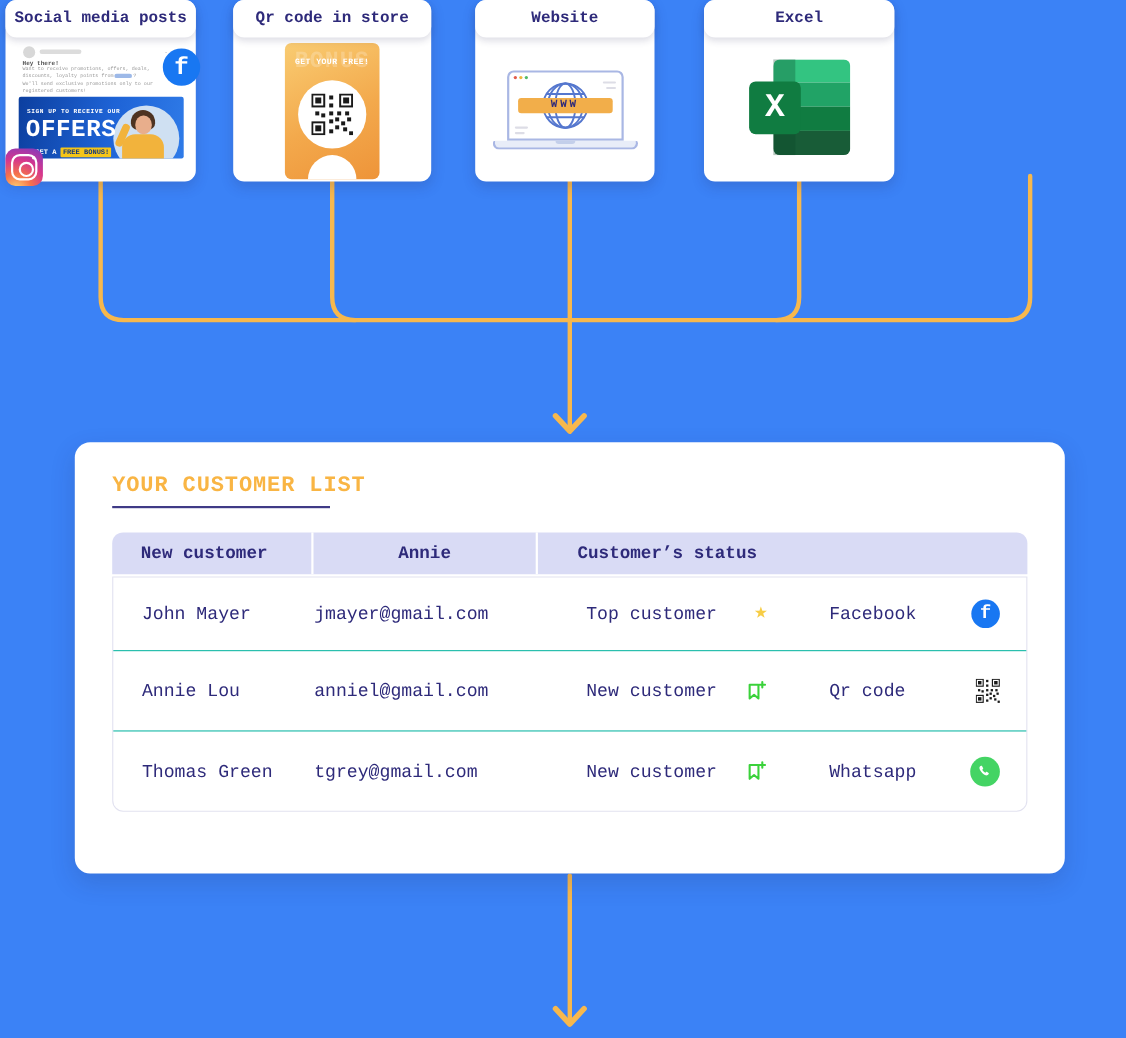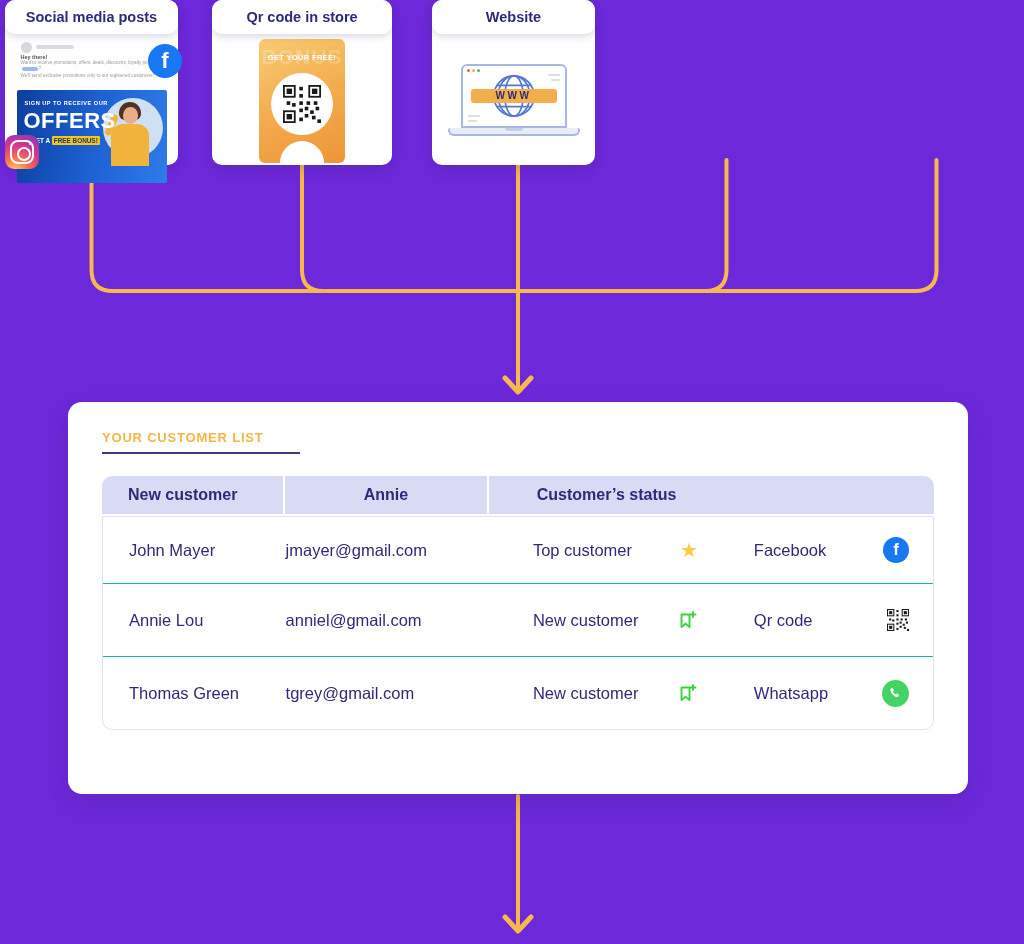--- a/index.html
+++ b/index.html
@@ -1,37 +1,37 @@
 <!DOCTYPE html>
 <html><head>
 <meta charset="utf-8">
 <style>
   html,body{margin:0;padding:0;background:#fff;}
-  .stage{position:relative;width:1024px;height:944px;background:#6d28d9;overflow:hidden;
-         font-family:Liberation Sans, sans-serif;color:#2E2A7A;}
+  .stage{position:relative;width:1024px;height:944px;background:#3b82f6;overflow:hidden;
+         font-family:Liberation Mono, monospace;color:#2E2A7A;}
   svg.connectors{position:absolute;left:0;top:0;z-index:0;}
 
   
   .src-card{position:absolute;top:0;height:165px;background:#fff;border-radius:10px;
             box-shadow:0 5px 12px rgba(40,40,90,.18);z-index:1;}
   .src-head{height:34px;display:flex;align-items:center;justify-content:center;
             background:#fff;border-radius:10px;box-shadow:0 3px 7px rgba(40,40,90,.16);
             font-size:14.5px;font-weight:700;color:#2E2A7A;position:relative;z-index:2;white-space:nowrap;}
   .src-body{position:relative;height:131px;display:flex;align-items:center;justify-content:center;}
 
   
   .post{position:relative;width:150px;height:124px;margin-top:4px;}
   .post-head{display:flex;align-items:center;gap:4px;padding:2px 2px 1px 4px;}
   .avatar{width:11px;height:11px;border-radius:50%;background:#D8D8D8;}
   .namebar{width:38px;height:4px;border-radius:2px;background:#DCDCDC;}
   .post-dots{margin-left:auto;color:#B9B9B9;font-size:7px;letter-spacing:1px;}
   .post-greet{font-size:5.5px;font-weight:700;color:#555;padding-left:4px;}
   .post-line{font-size:4.6px;color:#9A9A9A;padding-left:4px;line-height:1.5;}
   .link-blur{display:inline-block;width:16px;height:3.5px;background:#9DB9E8;border-radius:2px;vertical-align:middle;margin:0 1px;}
-  .banner{position:relative;width:150px;height:93px;margin-top:10px;border-radius:2px;overflow:hidden;
+  .banner{position:relative;width:150px;height:56px;margin-top:0;border-radius:2px;overflow:hidden;
           background:linear-gradient(100deg,#0C3F9F 0%,#1E63D6 55%,#2F7BE8 100%);}
   .banner-kicker{position:absolute;left:8px;top:10px;font-size:5.6px;font-weight:700;color:#fff;letter-spacing:.5px;}
   .banner-headline{position:absolute;left:7px;top:18px;font-size:22px;font-weight:800;color:#fff;letter-spacing:.5px;}
   .banner-sub{position:absolute;left:8px;top:47px;font-size:6.4px;font-weight:700;color:#fff;}
   .banner-hl{background:#F5C518;color:#14387F;padding:1px 2px;border-radius:1px;}
   .halo{position:absolute;right:4px;top:8px;width:60px;height:60px;border-radius:50%;background:#CFE0F2;}
   .person-hair{position:absolute;right:26px;top:12px;width:22px;height:18px;border-radius:11px 11px 6px 6px;background:#4E3321;}
   .person-head{position:absolute;right:29px;top:17px;width:15px;height:17px;border-radius:48%;background:#E8AE8C;}
   .person-torso{position:absolute;right:18px;top:34px;width:38px;height:42px;border-radius:12px 12px 0 0;background:#F2B33C;}
   .person-arm{position:absolute;right:52px;top:24px;width:7px;height:22px;border-radius:4px;background:#F2B33C;transform:rotate(24deg);}
@@ -86,21 +86,21 @@
   .gmb-awning i:last-child{border-top-right-radius:10px;}
   .aw-l{background:#669DF6;} .aw-d{background:#4077DE;}
   .gmb-body{position:absolute;left:9px;top:30px;width:80px;height:52px;background:#4989F5;
             border-radius:0 0 10px 10px;overflow:hidden;}
   .gmb-right{position:absolute;right:0;top:0;width:40%;height:100%;background:#3A66D1;
              display:flex;align-items:center;justify-content:center;color:#fff;font-size:30px;font-weight:700;}
 
   
   .list-card{position:absolute;left:68px;top:402px;width:900px;height:392px;background:#fff;border-radius:14px;
              box-shadow:0 8px 22px rgba(40,40,90,.16);z-index:1;}
-  .list-title{margin:28px 0 0 34px;font-size:13px;font-weight:700;color:#F9B544;letter-spacing:.8px;}
+  .list-title{margin:28px 0 0 34px;font-size:20px;font-weight:700;color:#F9B544;letter-spacing:.8px;}
   .list-underline{margin:7px 0 0 34px;width:198px;height:2px;background:#3F3A86;}
   .tbl{margin:22px 34px 0 34px;}
   .tbl-head{display:grid;grid-template-columns:22% 24.5% 28.3% 25.2%;height:38px;background:#D9DBF5;
             border-radius:10px 10px 0 0;margin-bottom:2px;}
   .th{display:flex;align-items:center;justify-content:center;font-size:16px;font-weight:700;color:#2E2A7A;
       border-right:2px solid #fff;}
   .th:last-child{border-right:none;}
   .th.first{justify-content:flex-start;padding-left:26px;}
   .tbl-body{border:1px solid #E2E2F0;border-radius:0 0 10px 10px;background:#fff;}
   .tr{display:grid;grid-template-columns:22% 24.5% 28.3% 25.2%;align-items:center;border-bottom:1px solid #14b8a6;}
@@ -230,20 +230,37 @@
           </svg>
           <div class="www">WWW</div>
         </div>
         <div class="lap-base">
             <i></i>
           </div>
       </div>
     </div>
   </div>
 
+  <div class="src-card" style="left:640px;width:173px;">
+    <div class="src-head">Excel</div>
+    <div class="src-body">
+      <div class="xl">
+        <div class="xl-sheet">
+            <i class="s1"></i>
+            <i class="s2"></i>
+            <i class="s3"></i>
+            <i class="s4"></i>
+          </div>
+        <div class="xl-shade"></div>
+        <div class="xl-x">
+            <span>X</span>
+          </div>
+      </div>
+    </div>
+  </div>
 
 
   <div class="list-card">
     <div class="list-title">YOUR CUSTOMER LIST</div>
     <div class="list-underline"></div>
 
     <div class="tbl">
       <div class="tbl-head">
         <div class="th first">New customer</div>
         <div class="th">Annie</div>

